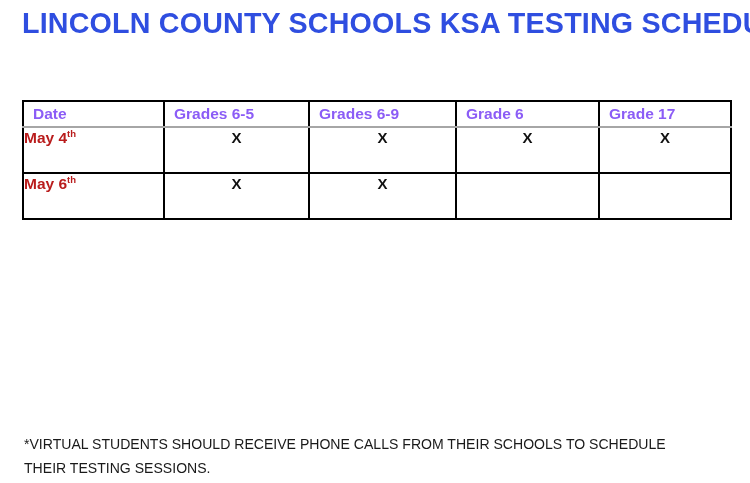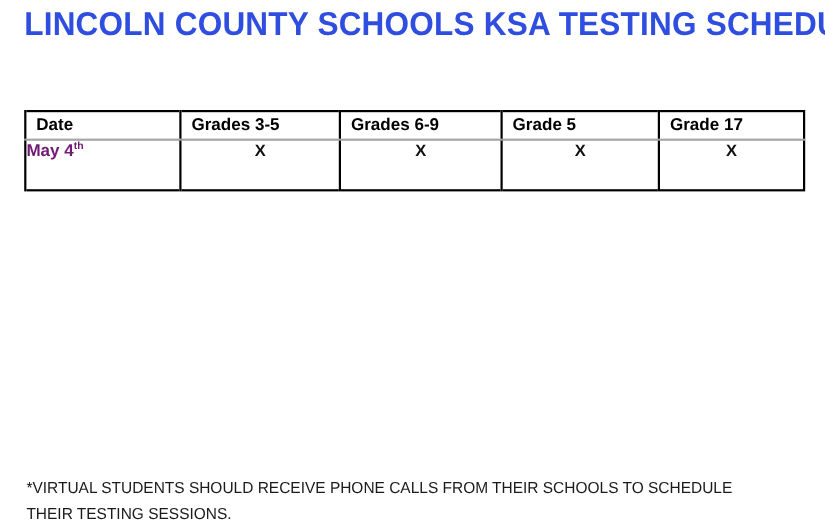--- a/index.html
+++ b/index.html
@@ -59,42 +59,42 @@
     border-right: 2px solid #000000;
     padding: 0;
     vertical-align: top;
   }
 
   
   table.schedule thead th {
     height: 24px;
     border-bottom: 2px solid #a6a6a6;
     border-top: none;
-    color: #000000;
+    color: #8b5cf6;
     font-weight: bold;
     font-size: 15.5px;
     line-height: 24px;
     text-align: left;
     padding-left: 9px;
     white-space: nowrap;
   }
 
   
   table.schedule tbody tr { height: 44px; }
   table.schedule tbody td {
     height: 44px;
     border-top: 2px solid #000000;
     border-bottom: none;
   }
   table.schedule tbody tr:first-child td {
     border-top: none;
   }
 
   .date-cell {
-    color: #701a75;
+    color: #b91c1c;
     font-weight: bold;
     font-size: 15.5px;
     line-height: 20px;
     padding: 3px 0 0 9px;
     white-space: nowrap;
   }
   .date-cell sup {
     font-size: 9.5px;
     vertical-align: super;
     line-height: 0;
@@ -136,31 +136,38 @@
     <colgroup>
       <col class="c-date">
       <col class="c-g35">
       <col class="c-g68">
       <col class="c-g10">
       <col class="c-g11">
     </colgroup>
     <thead>
       <tr>
         <th>Date</th>
-        <th>Grades 3-5</th>
+        <th>Grades 6-5</th>
         <th>Grades 6-9</th>
-        <th>Grade 5</th>
+        <th>Grade 6</th>
         <th>Grade 17</th>
       </tr>
     </thead>
     <tbody>
         <tr>
           <td class="date-cell">May 4<sup>th</sup></td>
           <td class="mark-cell">X</td>
           <td class="mark-cell">X</td>
           <td class="mark-cell">X</td>
           <td class="mark-cell">X</td>
         </tr>
+        <tr>
+          <td class="date-cell">May 6<sup>th</sup></td>
+          <td class="mark-cell">X</td>
+          <td class="mark-cell">X</td>
+          <td class="mark-cell empty"></td>
+          <td class="mark-cell empty"></td>
+        </tr>
       </tbody>
   </table>
 </div>
 
 <div class="footnote">*VIRTUAL STUDENTS SHOULD RECEIVE PHONE CALLS FROM THEIR SCHOOLS TO SCHEDULE THEIR TESTING SESSIONS.</div>
 
 </body></html>

